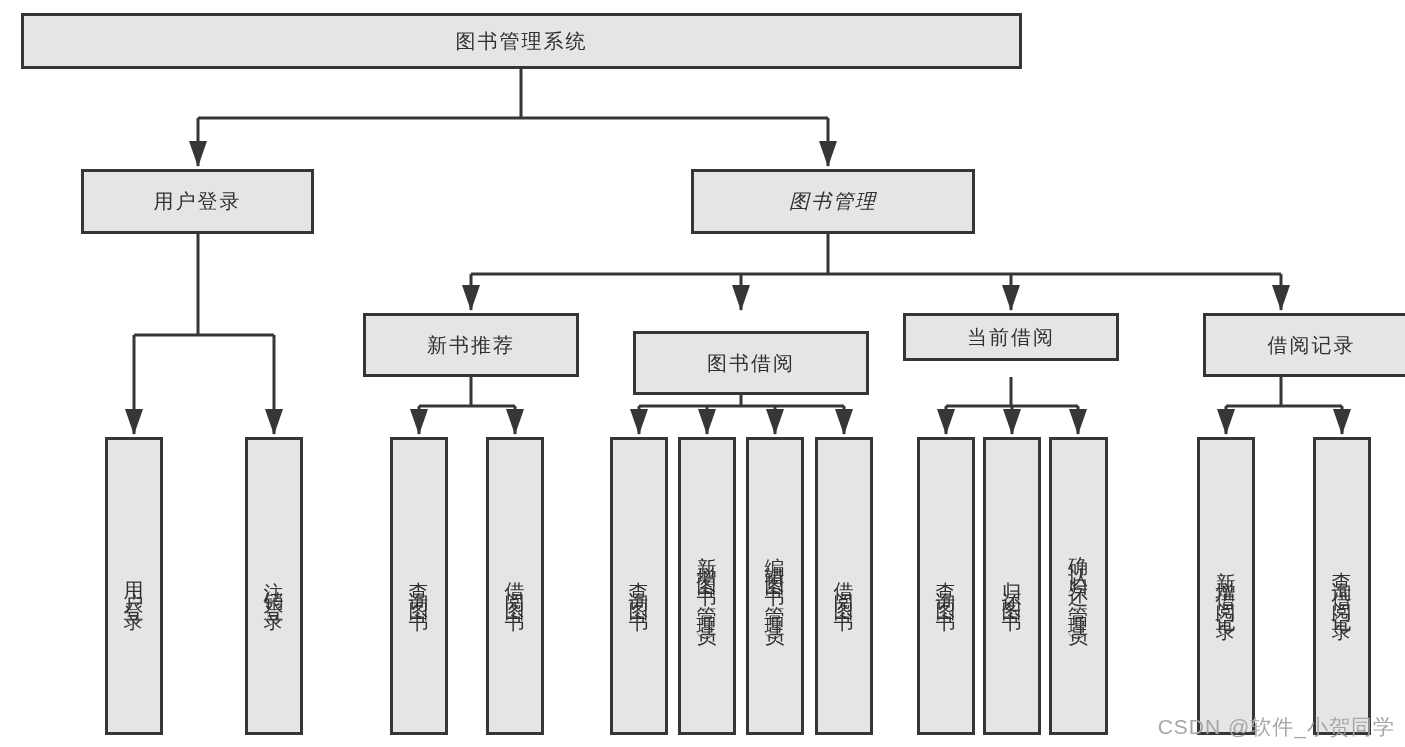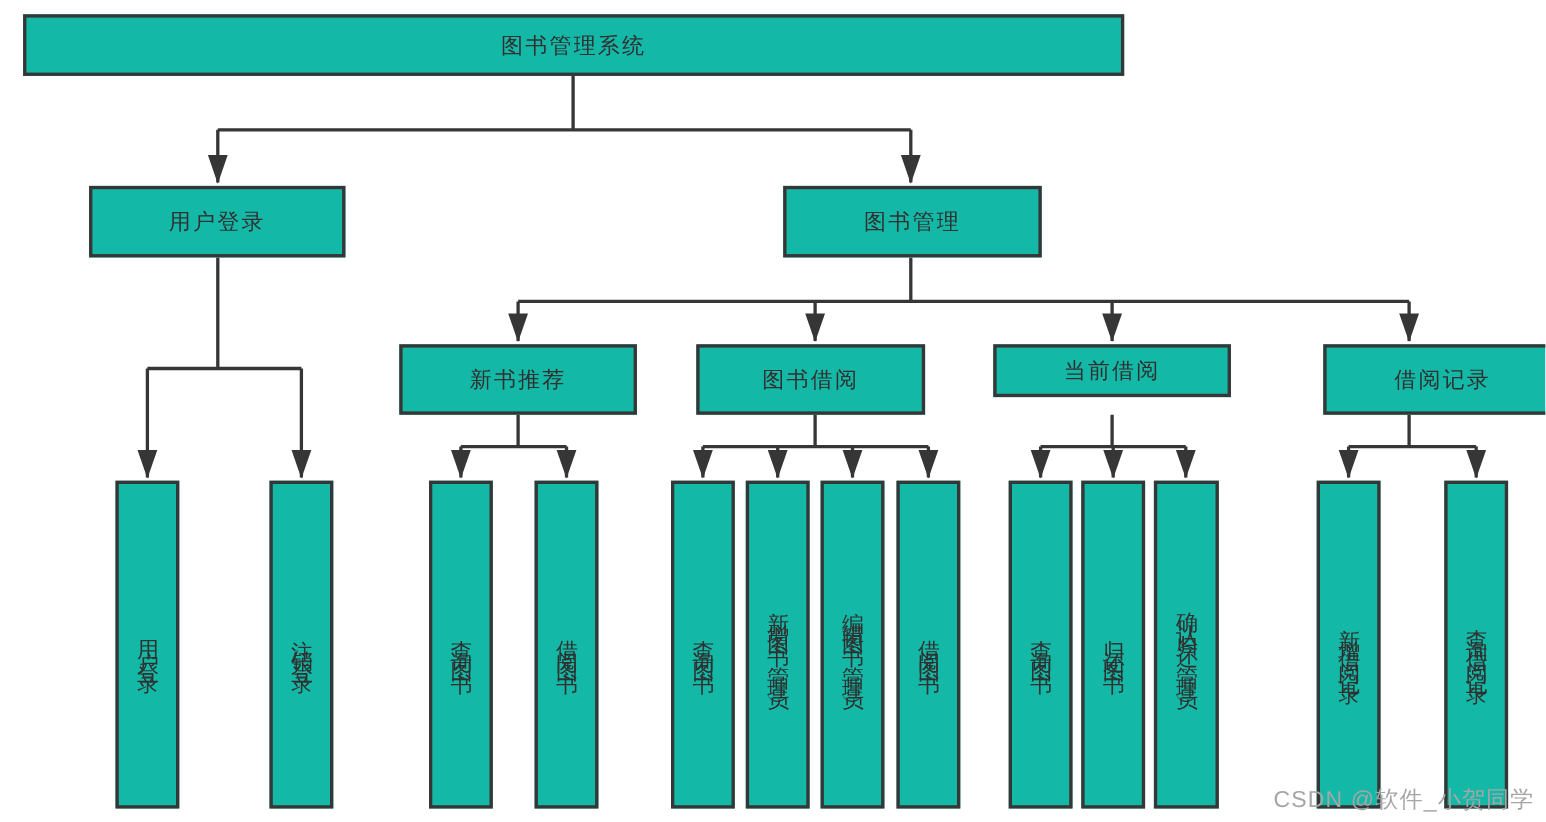--- a/index.html
+++ b/index.html
@@ -20,21 +20,21 @@
     fill: none;
     stroke: #363636;
     stroke-width: 3;
   }
   .connectors path.ah {
     fill: #363636;
     stroke: none;
   }
   .box {
     position: absolute;
-    background: #14b8a6;
+    background: #e5e5e5;
     border: 3px solid #363636;
     box-sizing: border-box;
     display: flex;
     align-items: center;
     justify-content: center;
     color: #303030;
   }
   .box.h {
     font-size: 20px;
     letter-spacing: 2px;
@@ -93,24 +93,24 @@
       <path class="ah" d="M1003 409 h18 l-9 26 z"></path>
       <path class="ah" d="M1069 409 h18 l-9 26 z"></path>
       <path class="ah" d="M1217 409 h18 l-9 26 z"></path>
       <path class="ah" d="M1333 409 h18 l-9 26 z"></path>
     </g>
   </svg>
 
   <div class="box h" style="left:21px; top:13px; width:1001px; height:56px;">图书管理系统</div>
 
   <div class="box h" style="left:81px; top:169px; width:233px; height:65px;">用户登录</div>
-  <div class="box h" style="left:712px; top:169px; width:235px; height:65px;">图书管理</div>
+  <div class="box h" style="left:691px; top:169px; width:284px; height:65px;font-style:italic;">图书管理</div>
 
   <div class="box h" style="left:363px; top:313px; width:216px; height:64px;">新书推荐</div>
-  <div class="box h" style="left:633px; top:313px; width:208px; height:64px;">图书借阅</div>
+  <div class="box h" style="left:633px; top:331px; width:236px; height:64px;">图书借阅</div>
   <div class="box h" style="left:903px; top:313px; width:216px; height:48px;">当前借阅</div>
   <div class="box h" style="left:1203px; top:313px; width:217px; height:64px;">借阅记录</div>
 
   <div class="box v" style="left:105px; top:437px; width:58px; height:298px;">
     <span>用户登录</span>
   </div>
   <div class="box v" style="left:245px; top:437px; width:58px; height:298px;">
     <span>注销登录</span>
   </div>
 

